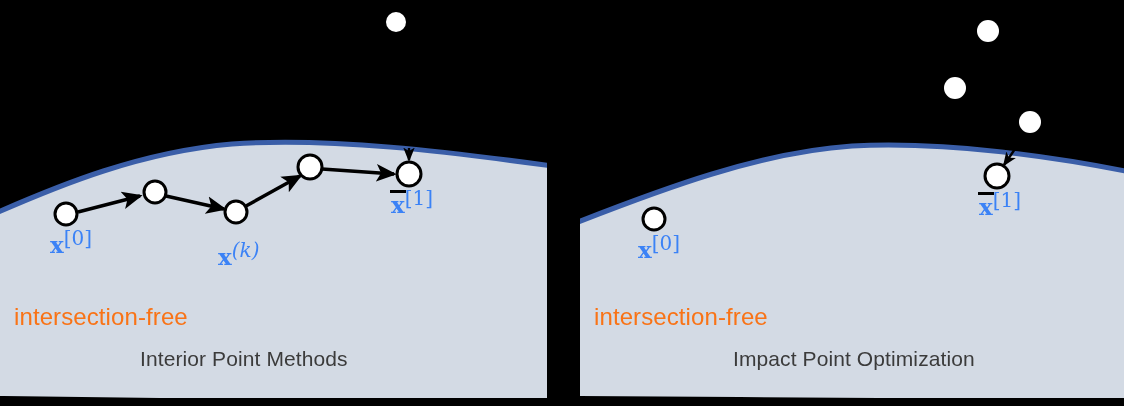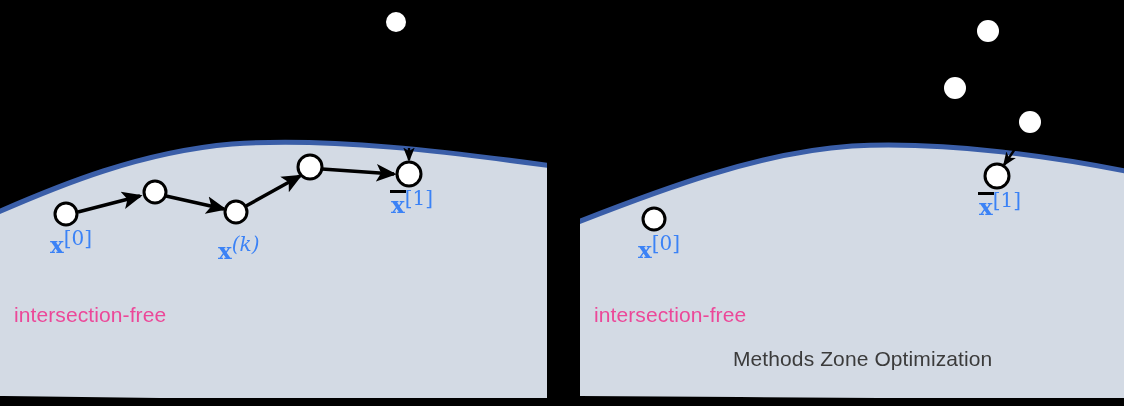--- a/index.html
+++ b/index.html
@@ -25,22 +25,22 @@
     left: 0;
     width: 1124px;
     height: 406px;
   }
   .caption {
     position: absolute;
     font-family: "Liberation Sans", sans-serif;
     white-space: nowrap;
   }
   .cap-free {
-    font-size: 21px;
-    color: #ec4899;
+    font-size: 24px;
+    color: #f97316;
     letter-spacing: 0.1px;
   }
   .cap-title {
     font-size: 21px;
     color: #3b3b3b;
     letter-spacing: 0.1px;
   }
   .mathlabel {
     position: absolute;
     font-family: "DejaVu Serif", "Liberation Serif", serif;
@@ -130,34 +130,35 @@
       <circle cx="988" cy="31" r="11" fill="#ffffff"></circle>
       <circle cx="955" cy="88" r="11" fill="#ffffff"></circle>
       <circle cx="1030" cy="122" r="11" fill="#ffffff"></circle>
     </g>
   </svg>
 
   <div class="mathlabel" style="left:50px; top:228px;">
     <span class="base">x</span><span class="sup">[0]</span>
   </div>
 
-  <div class="mathlabel" style="left:218px; top:234px;">
+  <div class="mathlabel" style="left:218px; top:240px;">
     <span class="base">x</span><span class="sup-it">(k)</span>
   </div>
 
   <div class="mathlabel" style="left:391px; top:188px;">
     <span class="base barred">x</span><span class="sup">[1]</span>
   </div>
 
   <div class="caption cap-free" style="left:14px; top:303px;">intersection-free</div>
+  <div class="caption cap-title" style="left:140px; top:347px;">Interior Point Methods</div>
 
   <div class="mathlabel" style="left:638px; top:233px;">
     <span class="base">x</span><span class="sup">[0]</span>
   </div>
 
   <div class="mathlabel" style="left:979px; top:190px;">
     <span class="base barred">x</span><span class="sup">[1]</span>
   </div>
 
   <div class="caption cap-free" style="left:594px; top:303px;">intersection-free</div>
-  <div class="caption cap-title" style="left:733px; top:347px;">Methods Zone Optimization</div>
+  <div class="caption cap-title" style="left:733px; top:347px;">Impact Point Optimization</div>
 
 </div>
 
 </body></html>

